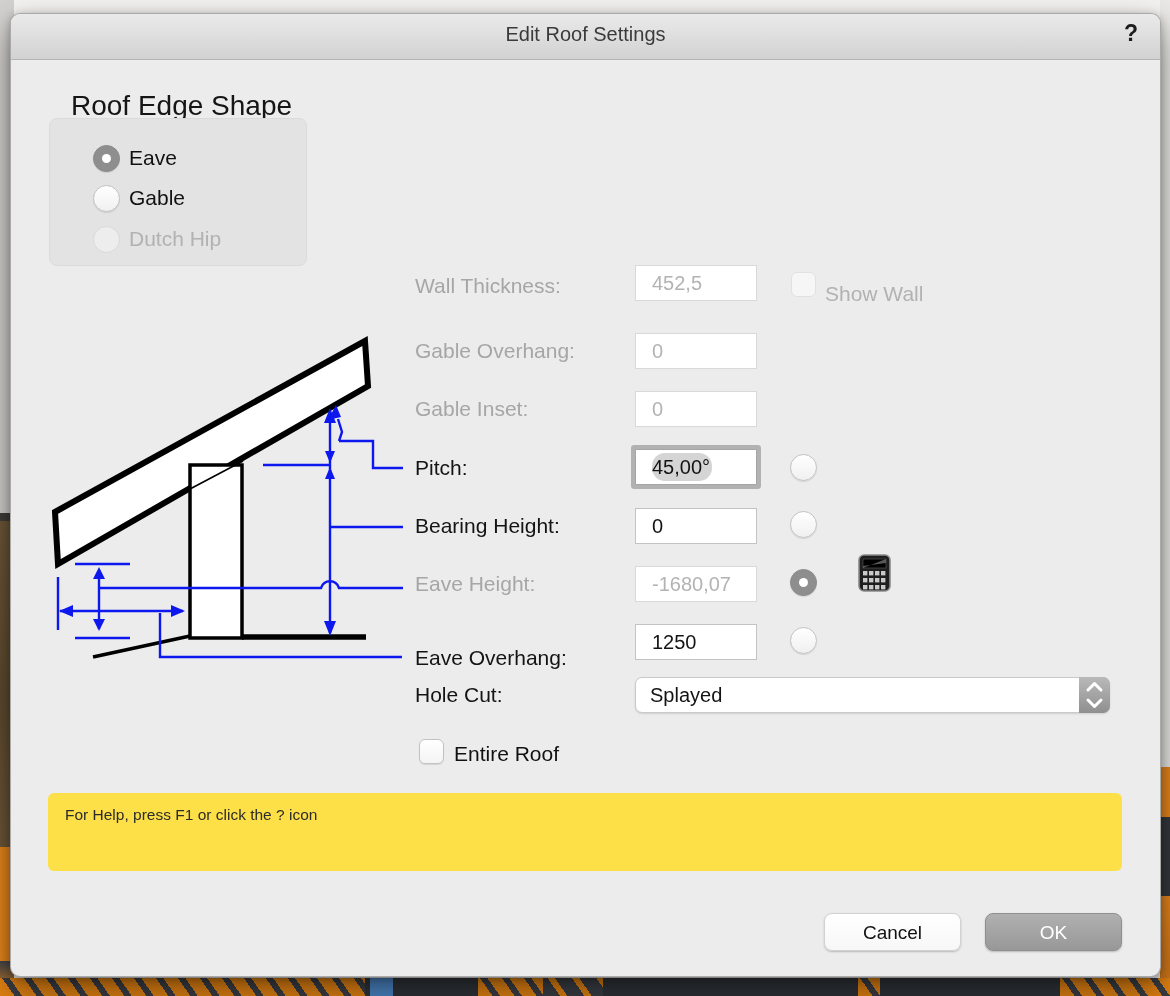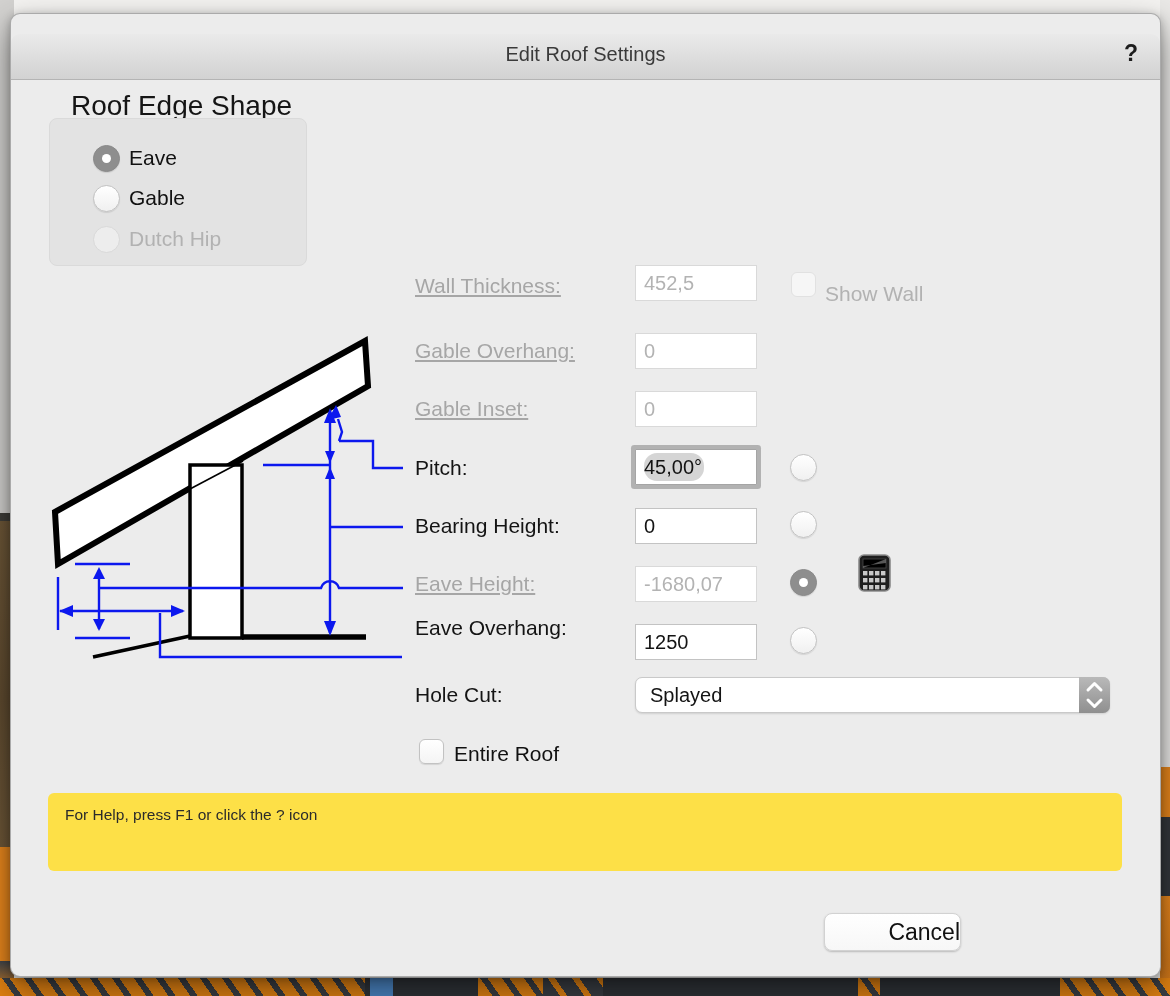--- a/index.html
+++ b/index.html
@@ -40,42 +40,42 @@
   .radio.dis{background:#ededed;border-color:#d9d9d9;box-shadow:none;}
 
   .cb{position:absolute;width:25px;height:25px;border-radius:6px;box-sizing:border-box;
     background:linear-gradient(#ffffff,#f4f4f4);border:1px solid #c2c2c2;box-shadow:0 1px 1px rgba(0,0,0,.10);}
   .cb.dis{background:#f6f6f6;border-color:#e1e1e1;box-shadow:none;}
 
   .rlabel{position:absolute;font-size:21px;color:#111;height:28px;line-height:28px;}
   .rlabel.dis{color:#b2b2b2;}
 
   .lbl{position:absolute;left:415px;height:28px;line-height:28px;font-size:21px;color:#141414;white-space:nowrap;}
-  .lbl.dis{color:#a6a6a6;text-decoration:underline;}
+  .lbl.dis{color:#a6a6a6;}
 
   .tf{position:absolute;left:635px;width:122px;height:36px;box-sizing:border-box;background:#fff;
-    border:1px solid #c3c3c3;font-size:20px;line-height:34px;padding-left:8px;color:#141414;white-space:nowrap;}
+    border:1px solid #c3c3c3;font-size:20px;line-height:34px;padding-left:16px;color:#141414;white-space:nowrap;}
   .tf.dis{border-color:#d9d9d9;color:#b3b3b3;}
   .tf.focus{box-shadow:0 0 0 4px #b2b2b2;border-color:#a5a5a5;border-radius:1px;}
   .tf .seltext{background:#d5d5d5;padding:3px 2px 3px 0;border-radius:13px;}
 
   .calc{position:absolute;left:858px;top:554px;width:33px;height:38px;}
 
   .select{position:absolute;left:635px;top:677px;width:475px;height:36px;box-sizing:border-box;
     background:#fff;border:1px solid #c9c9c9;border-radius:7px;box-shadow:0 1px 2px rgba(0,0,0,.12);}
   .select .val{position:absolute;left:14px;top:0;height:34px;line-height:34px;font-size:20px;color:#141414;}
   .stepper{position:absolute;right:-1px;top:-1px;width:31px;height:36px;border-radius:0 7px 7px 0;
     background:linear-gradient(#b9b9b9,#8f8f8f);}
 
   .helpbox{position:absolute;left:48px;top:793px;width:1074px;height:78px;background:#fde047;
     border-radius:6px;box-sizing:border-box;}
   .helpbox .txt{position:absolute;left:17px;top:13px;font-size:15.5px;color:#2b2b2b;}
 
   .btn{position:absolute;top:913px;width:137px;height:38px;border-radius:8px;box-sizing:border-box;
-    text-align:right;font-size:23px;line-height:37px;cursor:default;}
+    text-align:center;font-size:19px;line-height:37px;cursor:default;}
   .btn-cancel{left:824px;background:linear-gradient(#ffffff,#f7f7f7);border:1px solid #d2d2d2;
     color:#111;box-shadow:0 1px 2px rgba(0,0,0,.22);}
   .btn-ok{left:985px;background:linear-gradient(#b0b0b0,#989898);border:1px solid #8f8f8f;
     color:#fff;box-shadow:0 1px 2px rgba(0,0,0,.22);}
 
   .diagram{position:absolute;left:40px;top:320px;}
 </style>
 </head>
 <body>
 
@@ -91,21 +91,21 @@
     <div class="seg-orange" style="width:65px"></div>
     <div class="seg-mix" style="width:60px"></div>
     <div class="seg-dark" style="width:255px"></div>
     <div class="seg-orange" style="width:22px"></div>
     <div class="seg-dark" style="width:180px"></div>
     <div class="seg-orange" style="width:110px"></div>
   </div>
 
   <div class="dialog">
 
-    <div class="titlebar" style="pointer-events: auto; margin-top: 20px;">
+    <div class="titlebar" style="pointer-events: auto;">
       <div class="title">Edit Roof Settings</div>
       <div class="help-q" style="pointer-events: auto;">?</div>
     </div>
 
     <div class="grp-title">Roof Edge Shape</div>
     <div class="groupbox"></div>
 
     <div class="radio sel" style="left: 82px; top: 131px; pointer-events: auto;"></div>
     <div class="rlabel" style="left:118px;top:130px">Eave</div>
     <div class="radio" style="left: 82px; top: 171px; pointer-events: auto;"></div>
@@ -188,21 +188,21 @@
           <rect x="11" y="24" width="4.4" height="4.4"></rect>
           <rect x="17" y="24" width="4.4" height="4.4"></rect>
           <rect x="23" y="24" width="4.4" height="4.4"></rect>
         <rect x="5" y="31" width="4.4" height="4.4"></rect>
           <rect x="11" y="31" width="4.4" height="4.4"></rect>
           <rect x="17" y="31" width="4.4" height="4.4"></rect>
           <rect x="23" y="31" width="4.4" height="4.4"></rect>
       </g>
     </svg>
 
-    <div class="lbl" style="top:614px">Eave Overhang:</div>
+    <div class="lbl" style="top:644px">Eave Overhang:</div>
     <div class="tf" style="top: 624px; pointer-events: auto;">1250</div>
     <div class="radio" style="left: 790px; top: 627px; pointer-events: auto;"></div>
 
     <div class="lbl" style="top:681px">Hole Cut:</div>
     <div class="select" style="pointer-events: auto;">
       <div class="val">Splayed</div>
       <div class="stepper">
         <svg width="31" height="36" viewBox="0 0 31 36">
           <polyline points="9,13 15.5,6.5 22,13" fill="none" stroke="#fff" stroke-width="3" stroke-linecap="round" stroke-linejoin="round"></polyline>
           <polyline points="9,23 15.5,29.5 22,23" fill="none" stroke="#fff" stroke-width="3" stroke-linecap="round" stroke-linejoin="round"></polyline>
@@ -211,15 +211,16 @@
     </div>
 
     <div class="cb" style="left: 419px; top: 739px; pointer-events: auto;"></div>
     <div class="rlabel" style="left:454px;top:740px">Entire Roof</div>
 
     <div class="helpbox">
       <div class="txt">For Help, press F1 or click the ? icon</div>
     </div>
 
     <div class="btn btn-cancel" style="pointer-events: auto;">Cancel</div>
+    <div class="btn btn-ok" style="pointer-events: auto;">OK</div>
   </div>
 
 </div>
 
 </body></html>

